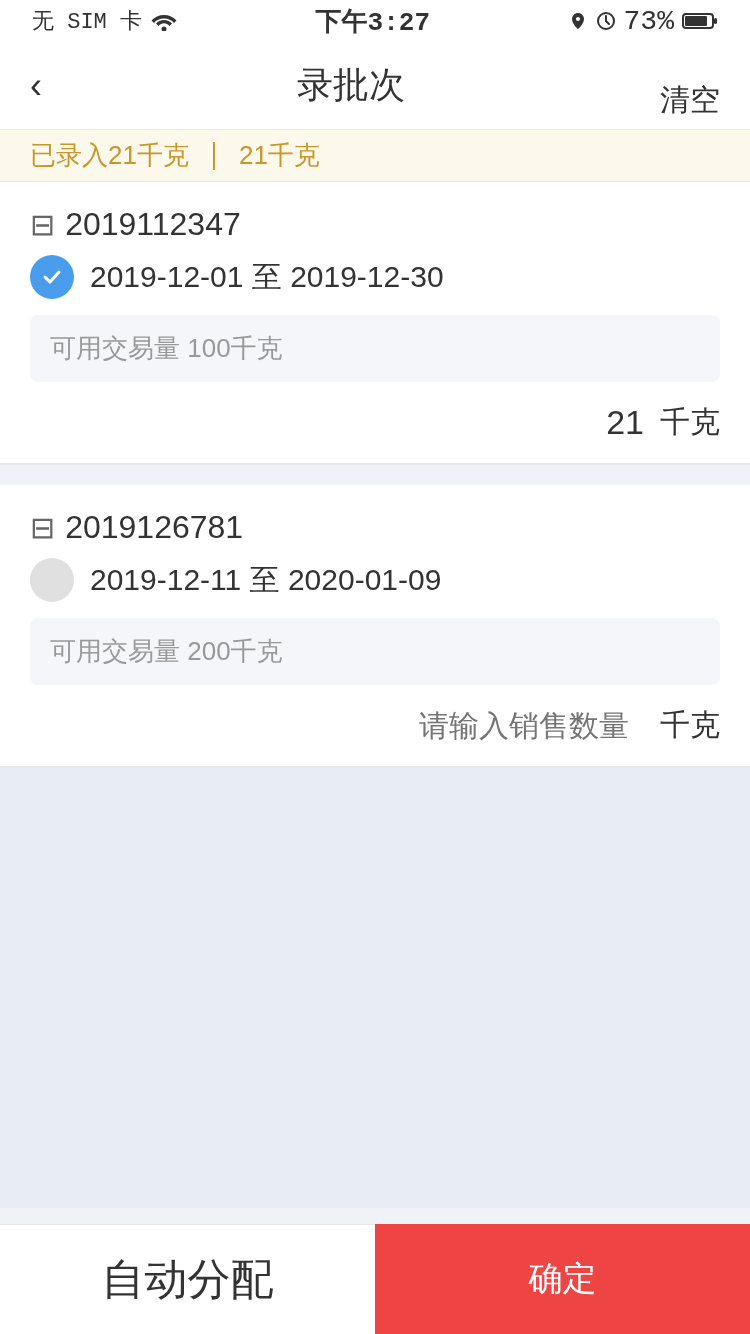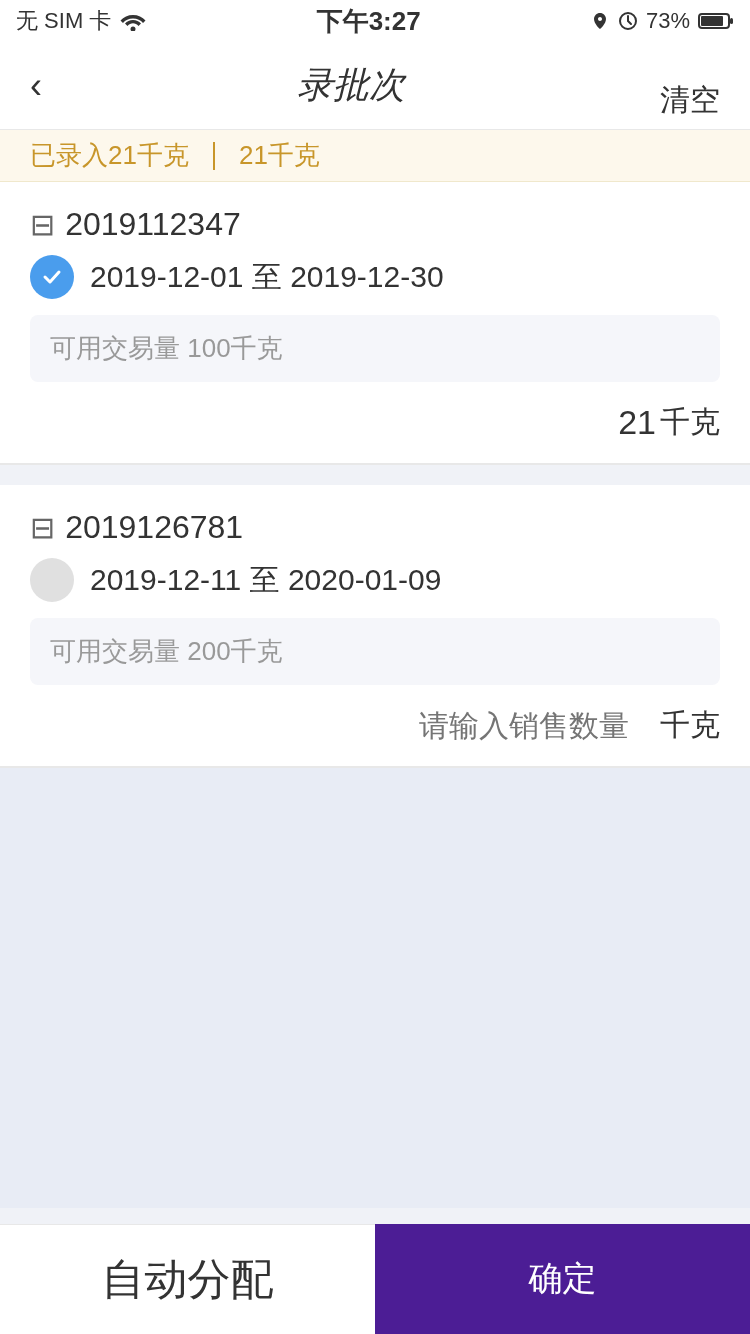--- a/index.html
+++ b/index.html
@@ -14,40 +14,41 @@
     }
 
     
     .status-bar {
       width: 750px;
       height: 42px;
       background: #fff;
       display: flex;
       align-items: center;
       justify-content: space-between;
-      padding: 0 16px;
+      padding: 0 32px;
       font-size: 24px;
+      font-family: Liberation Mono, monospace;
     }
     .status-left {
       display: flex;
       align-items: center;
       gap: 8px;
       font-size: 22px;
       color: #333;
     }
     .status-center {
       font-size: 26px;
       font-weight: 600;
       color: #333;
     }
     .status-right {
       display: flex;
       align-items: center;
       gap: 8px;
-      font-size: 22px;
+      font-size: 28px;
       color: #333;
     }
 
     
     .nav-bar {
       width: 750px;
       height: 88px;
       background: #fff;
       display: flex;
       align-items: center;
@@ -57,21 +58,20 @@
     }
     .nav-back {
       font-size: 36px;
       color: #333;
       cursor: pointer;
     }
     .nav-title {
       font-size: 36px;
       font-weight: 500;
       color: #333;
-      font-style: italic;
     }
     .nav-clear {
       font-size: 30px;
       color: #333;
       cursor: pointer;
       margin-top: 29px;
     }
 
     
     .info-bar {
@@ -160,21 +160,21 @@
       color: #999;
     }
 
     
     .amount-row {
       background: #fff;
       padding: 20px 30px;
       display: flex;
       align-items: center;
       justify-content: flex-end;
-      gap: 4px;
+      gap: 16px;
       border-bottom: 2px solid #e8e8e8;
     }
     .amount-value {
       font-size: 34px;
       color: #333;
     }
     .amount-unit {
       font-size: 30px;
       color: #333;
     }
@@ -227,21 +227,21 @@
       flex: 1;
       background: #fff;
       border: none;
       font-size: 43px;
       color: #333;
       cursor: pointer;
       border-top: 1px solid #e8e8e8;
     }
     .btn-confirm {
       flex: 1;
-      background: #4c1d95;
+      background: #ef4444;
       border: none;
       font-size: 34px;
       color: #fff;
       cursor: pointer;
     }
   </style>
 </head>
 <body>
 
 <div class="status-bar">

